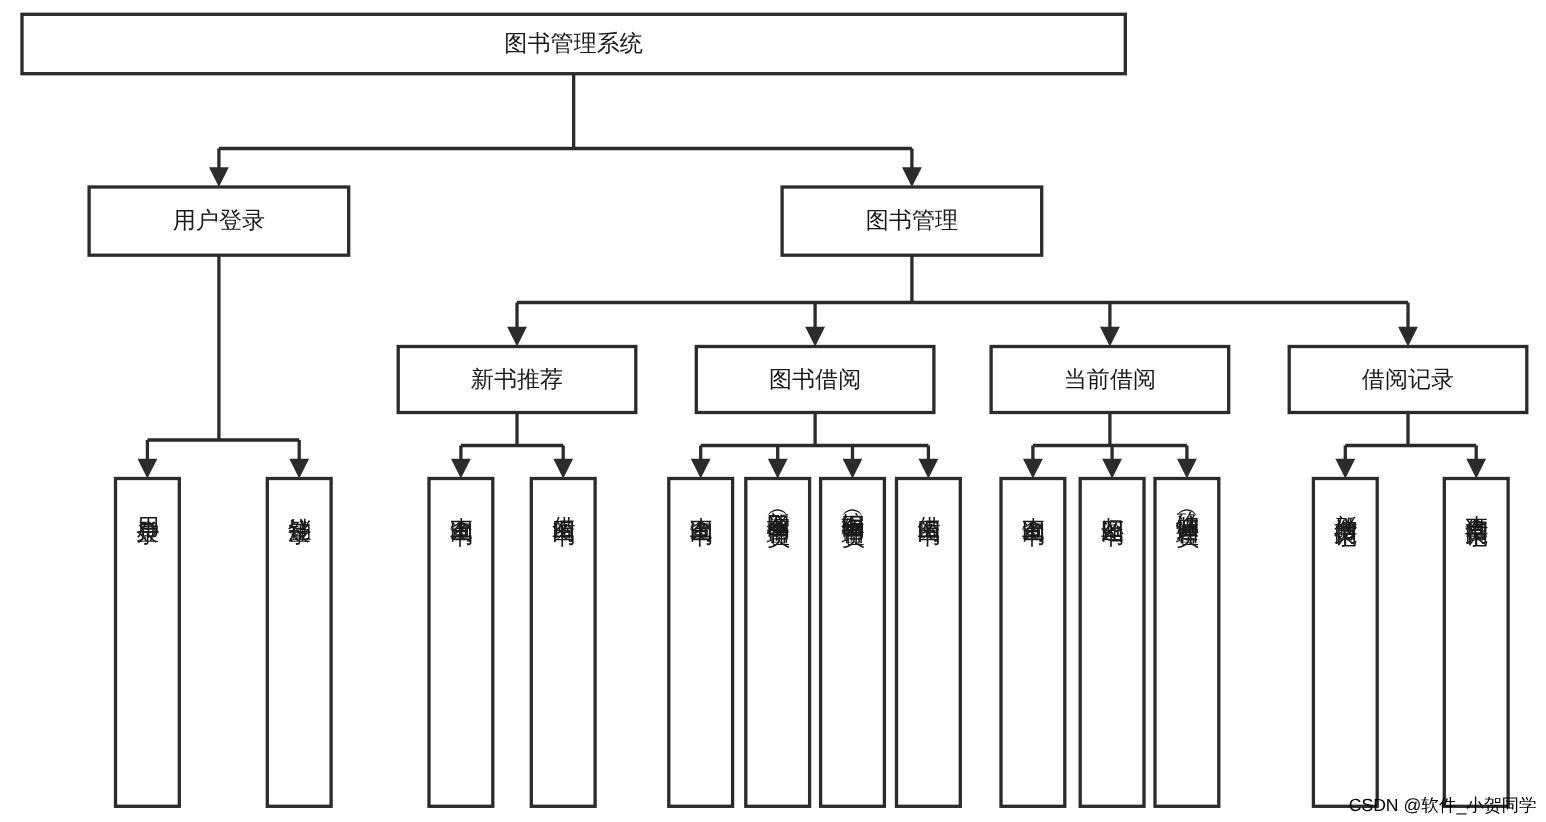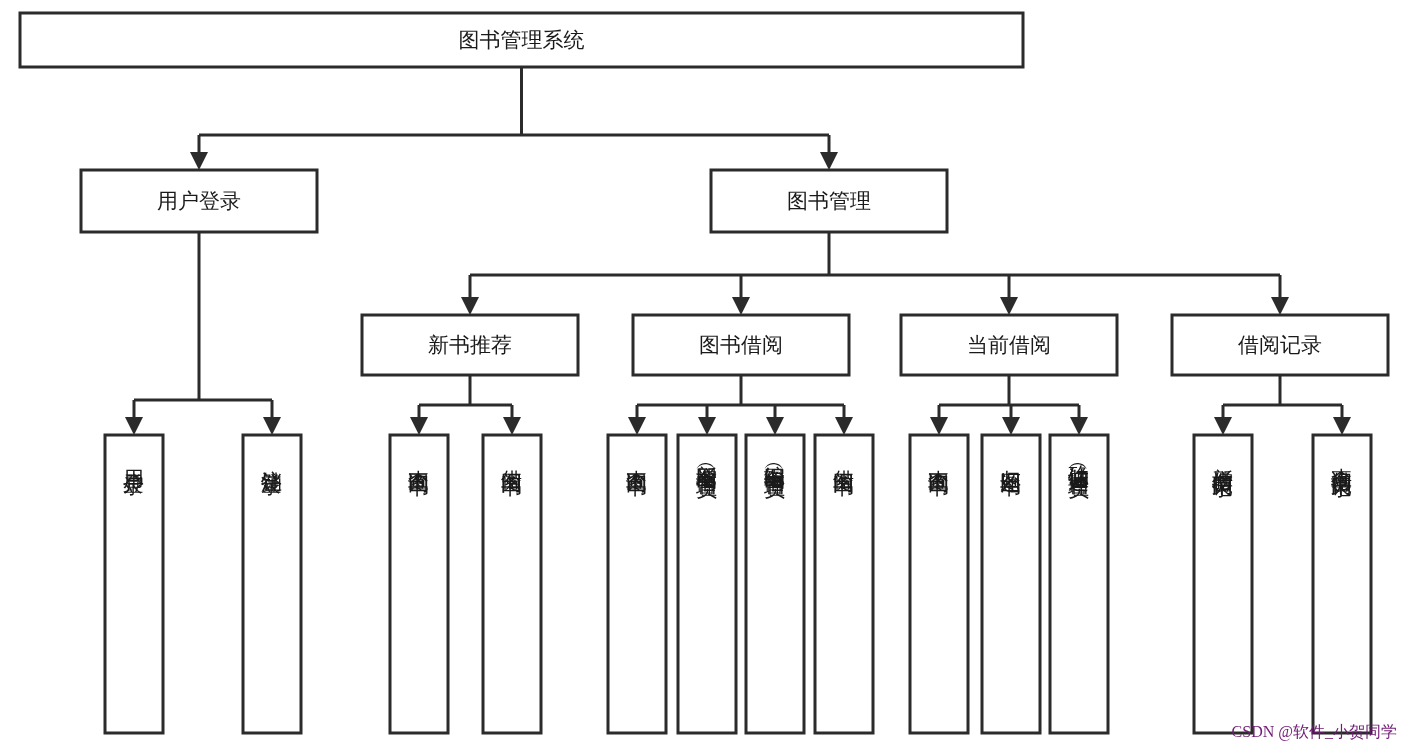--- a/index.html
+++ b/index.html
@@ -26,23 +26,23 @@
     font-size:21px;
     writing-mode:vertical-rl;
     text-orientation:upright;
     glyph-orientation-vertical:0;
     text-anchor:middle;
     letter-spacing:2px;
   }
   .watermark{
     position:absolute;
     right:8px;bottom:4px;
-    color:#701a75;
+    color:#000000;
     font-size:16px;
-    font-family:Liberation Serif, serif;
+    font-family:Liberation Sans, sans-serif;
     white-space:nowrap;
     user-select:none;
   }
 </style>
 </head>
 <body>
 
 <div id="diagram-root">
   <svg id="tree" viewBox="0 0 1405 747">
       <line x1="521.5" y1="67" x2="521.5" y2="135" class="conn"></line>

